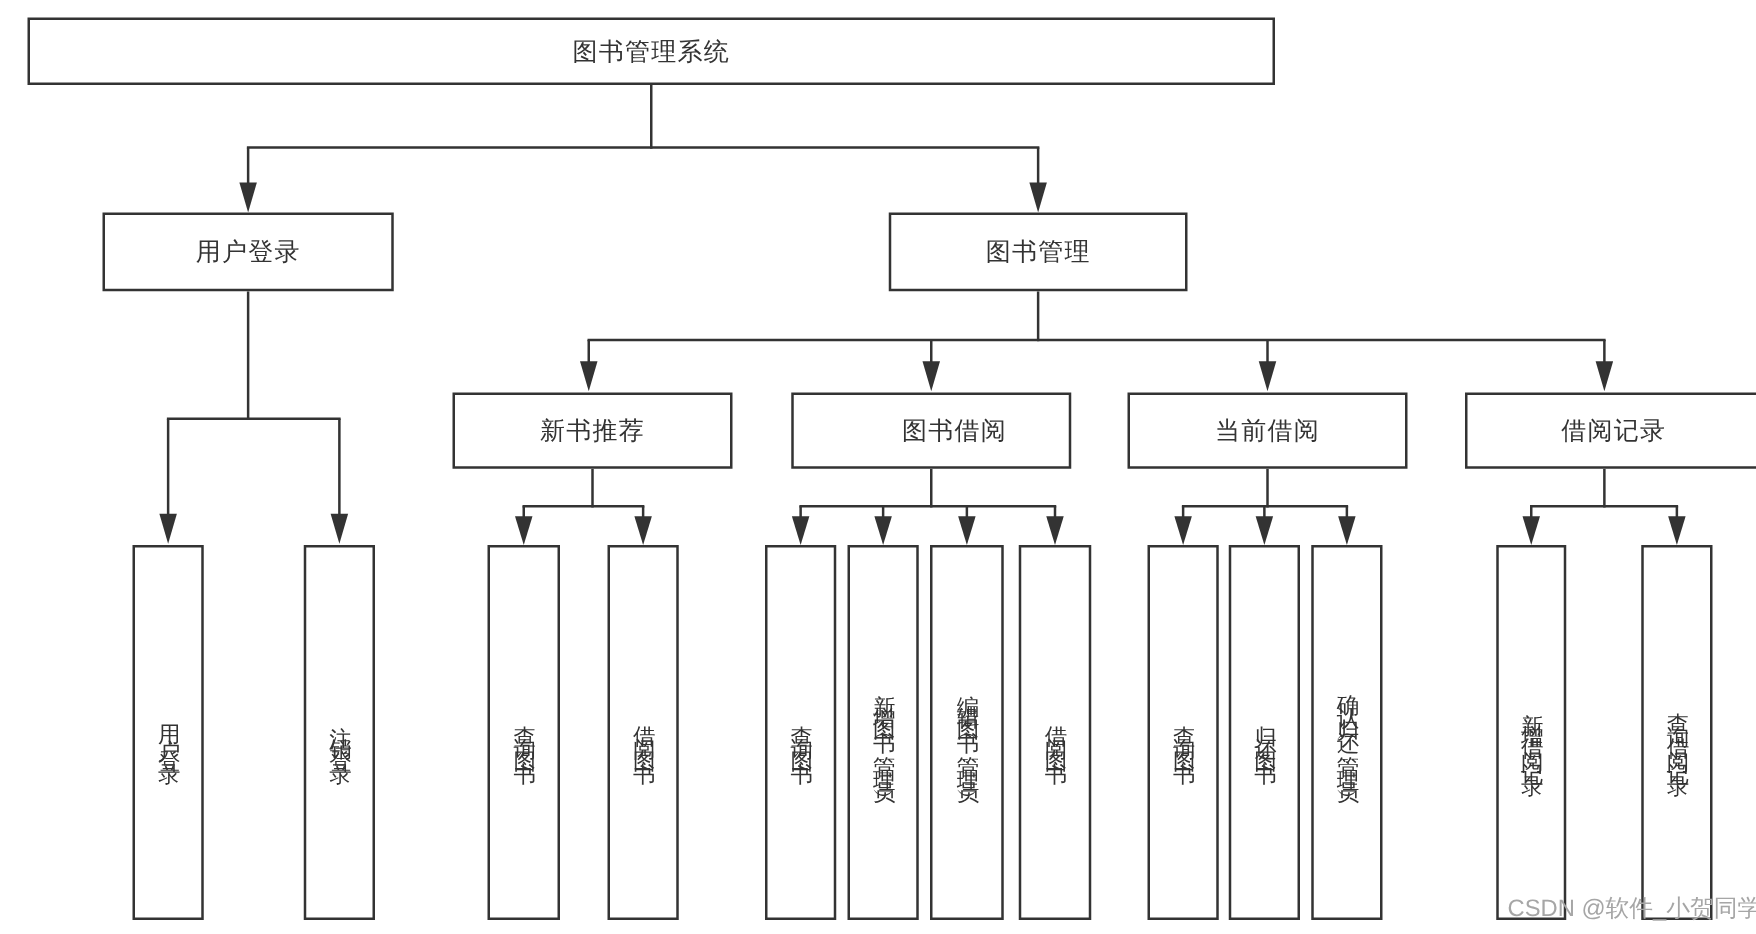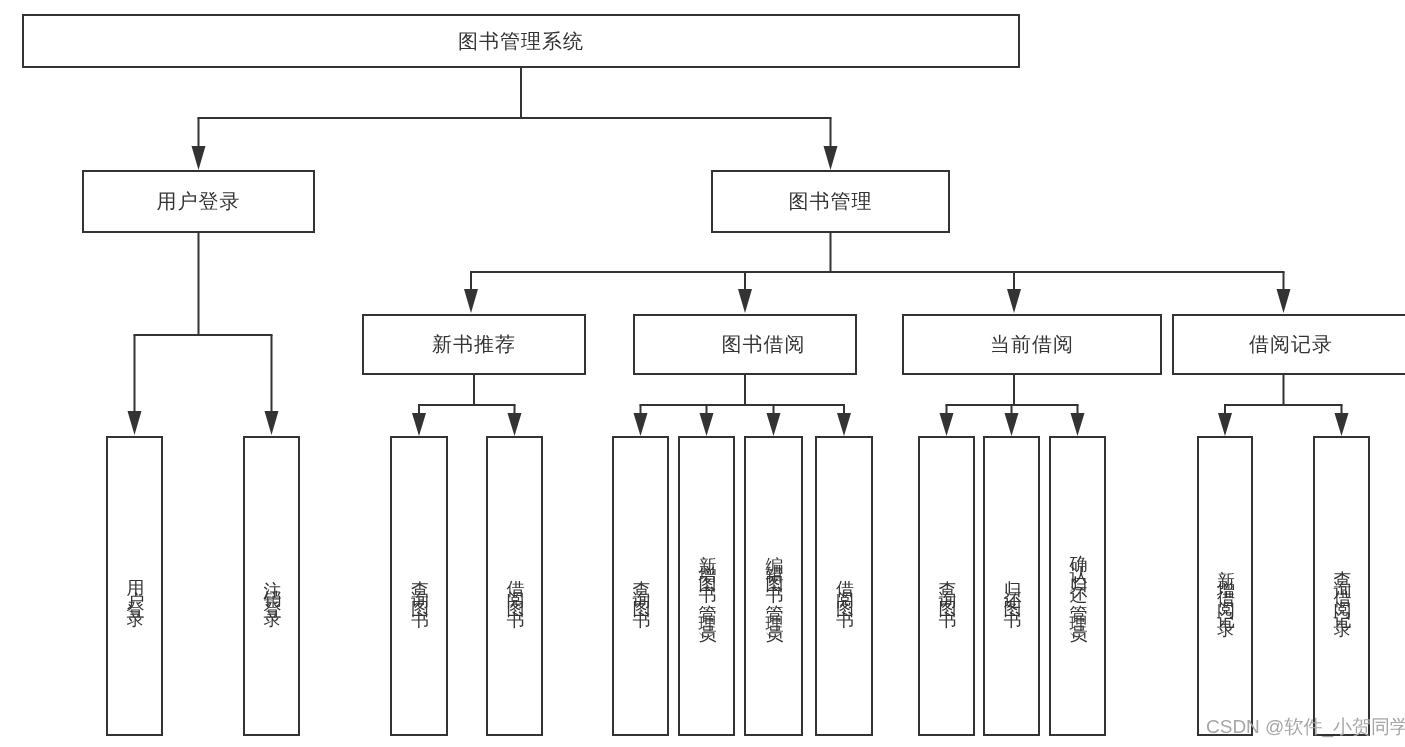--- a/index.html
+++ b/index.html
@@ -144,21 +144,21 @@
   <div class="node" style="left:711px; top:170px; width:239px; height:63px;">
     <span class="hlabel">图书管理</span>
   </div>
 
   <div class="node" style="left:362px; top:314px; width:224px; height:61px;">
     <span class="hlabel">新书推荐</span>
   </div>
   <div class="node" style="left:633px; top:314px; width:224px; height:61px;padding-left:37px;">
     <span class="hlabel">图书借阅</span>
   </div>
-  <div class="node" style="left:902px; top:314px; width:260px; height:61px;">
+  <div class="node" style="left:902px; top:314px; width:224px; height:61px;">
     <span class="hlabel">当前借阅</span>
   </div>
   <div class="node" style="left:1172px; top:314px; width:238px; height:61px;">
     <span class="hlabel">借阅记录</span>
   </div>
 
   <div class="node vnode" style="left:106px; top:436px; width:57px; height:300px;">
     <span class="vlabel">用户登录</span>
   </div>
   <div class="node vnode" style="left:243px; top:436px; width:57px; height:300px;">

